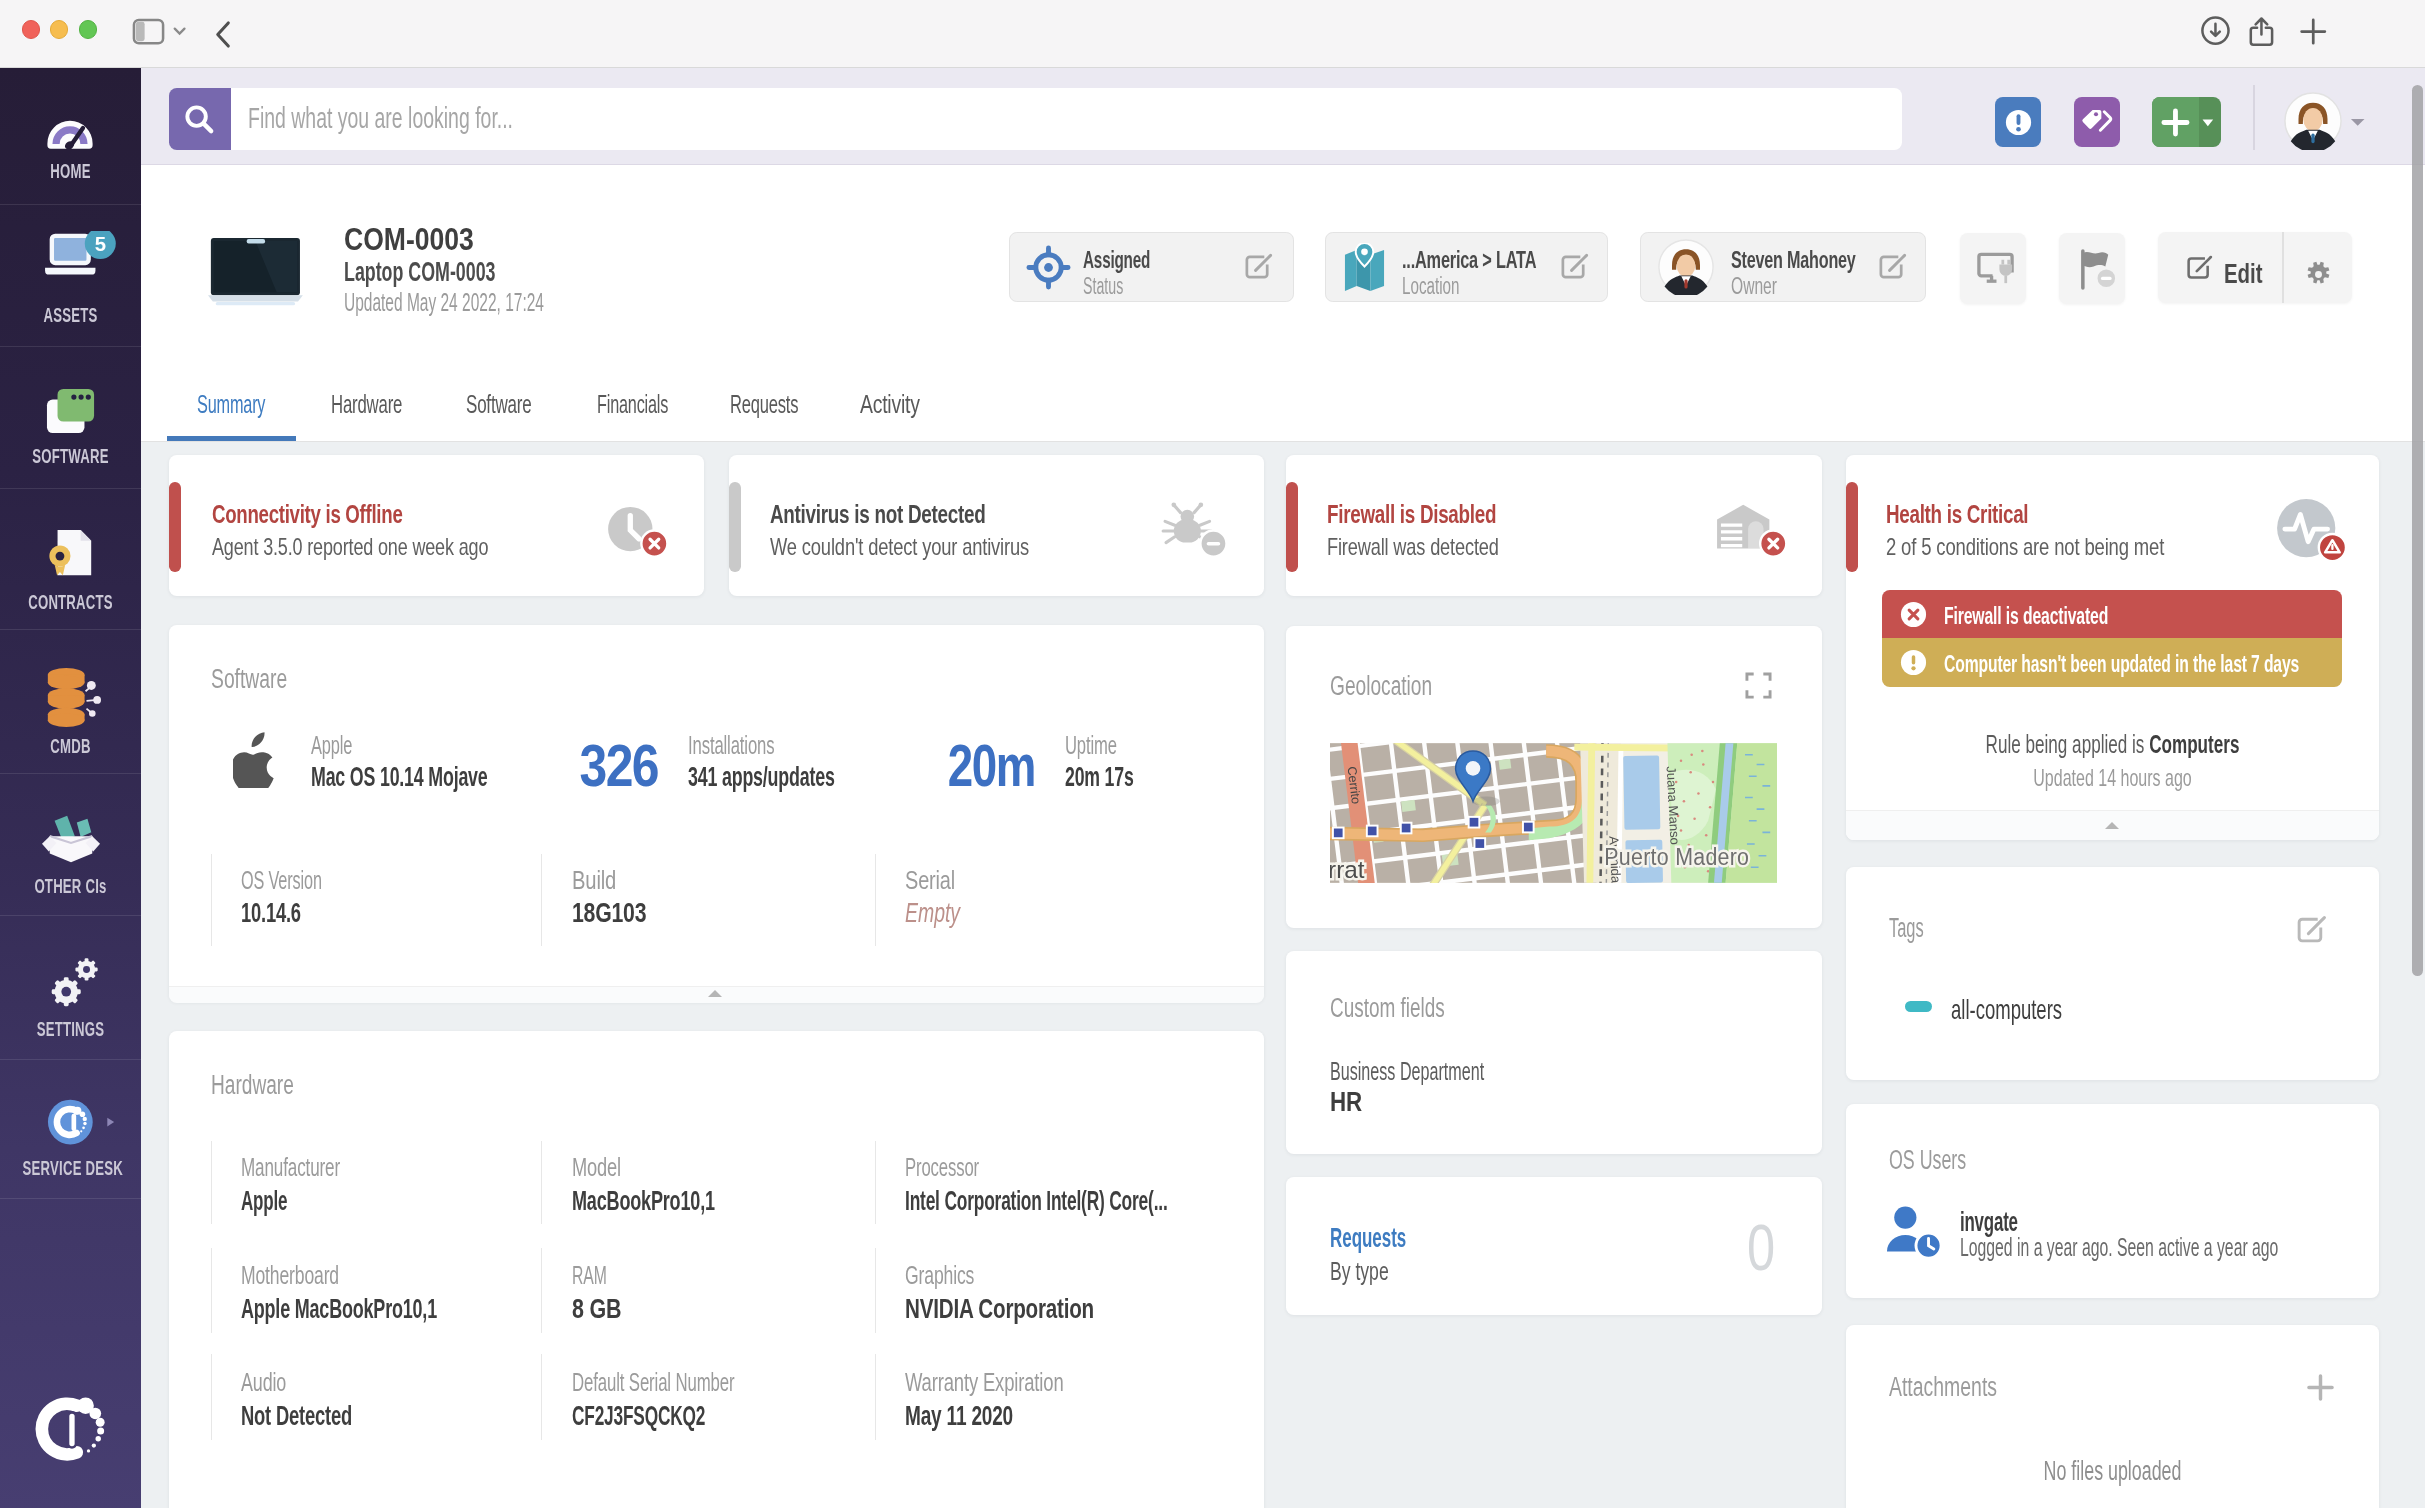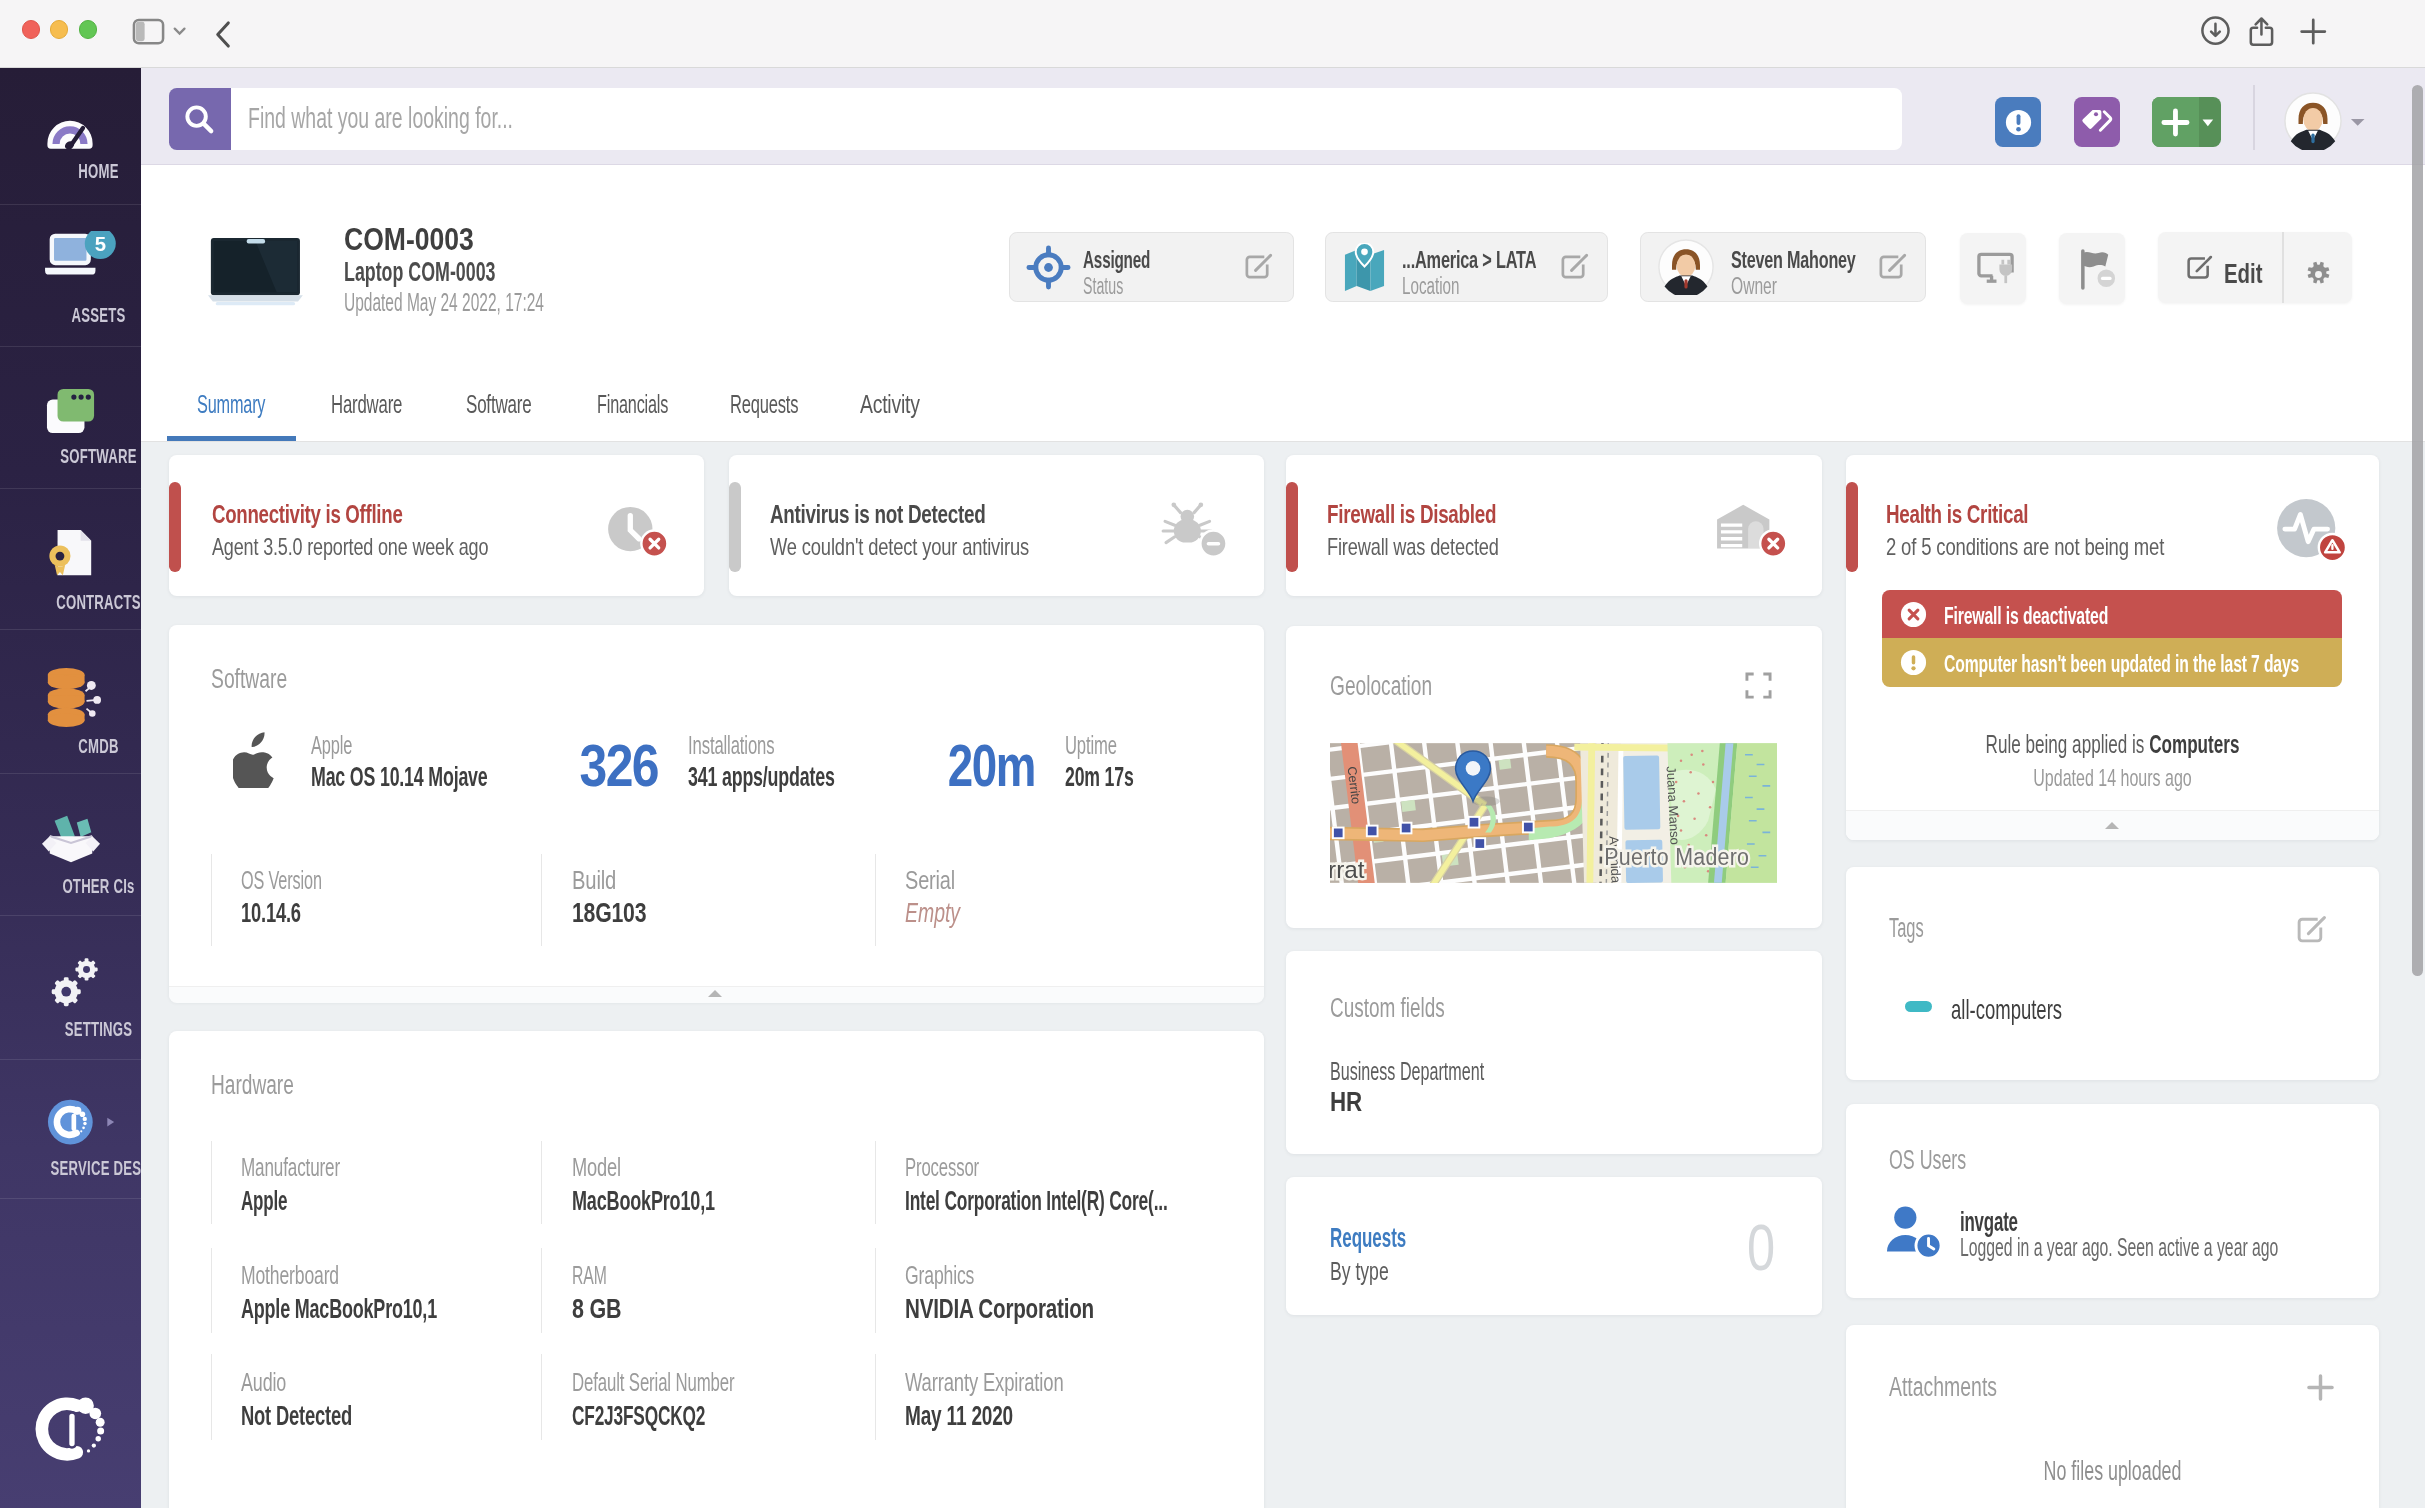--- a/index.html
+++ b/index.html
@@ -1,20 +1,20 @@
 <!DOCTYPE html>
 <html><head>
 <meta charset="utf-8">
 <style>
 html,body{margin:0;padding:0;width:2426px;height:1509px;overflow:hidden;background:#fff;
 font-family:"Liberation Sans",sans-serif;-webkit-font-smoothing:antialiased;}
 .abs{position:absolute;}
 #chrome{position:absolute;left:0;top:0;width:2426px;height:68px;background:#f6f5f6;border-bottom:1px solid #d9d9d9;box-sizing:border-box;}
 .tl{position:absolute;top:20.4px;width:18.4px;height:18.4px;border-radius:50%;}
-#sidebar{position:absolute;left:0;top:68px;width:141px;height:1441px;background:linear-gradient(180deg,#261d37 0%,#2b2244 28%,#352c55 55%,#3f3665 75%,#473e71 100%);padding-left:28px;}
+#sidebar{position:absolute;left:0;top:68px;width:141px;height:1441px;background:linear-gradient(180deg,#261d37 0%,#2b2244 28%,#352c55 55%,#3f3665 75%,#473e71 100%);}
 .sdiv{position:absolute;left:0;width:141px;height:1px;background:rgba(255,255,255,0.10);}
 .slbl{position:absolute;width:141px;text-align:center;color:#cbc8d6;font-size:19.4px;letter-spacing:0.3px;font-weight:bold;transform:scaleX(0.68);white-space:nowrap;}
 #main{position:absolute;left:141px;top:68px;width:2285px;height:1441px;background:#edf0f2;}
 #strip{position:absolute;left:141px;top:68px;width:2285px;height:97px;background:#ebe9f2;border-bottom:1px solid #dcd8e5;box-sizing:border-box;}
 #whitehead{position:absolute;left:141px;top:165px;width:2285px;height:277px;background:#fff;border-bottom:1px solid #e2e2e2;box-sizing:border-box;}
 .card{position:absolute;background:#fff;border-radius:7.8px;box-shadow:0 1px 3.9px rgba(30,45,60,0.07);}
 .cardtitle{color:#9b9b9b;font-size:27px;}
 .redbar{position:absolute;left:0;width:11.6px;background:#c0504d;border-radius:5.8px;}
 .graybar{position:absolute;left:0;width:11.6px;background:#c9c9c9;border-radius:5.8px;}
 .sttl{position:absolute;font-size:26px;font-weight:bold;letter-spacing:-0.4px;white-space:nowrap;}

